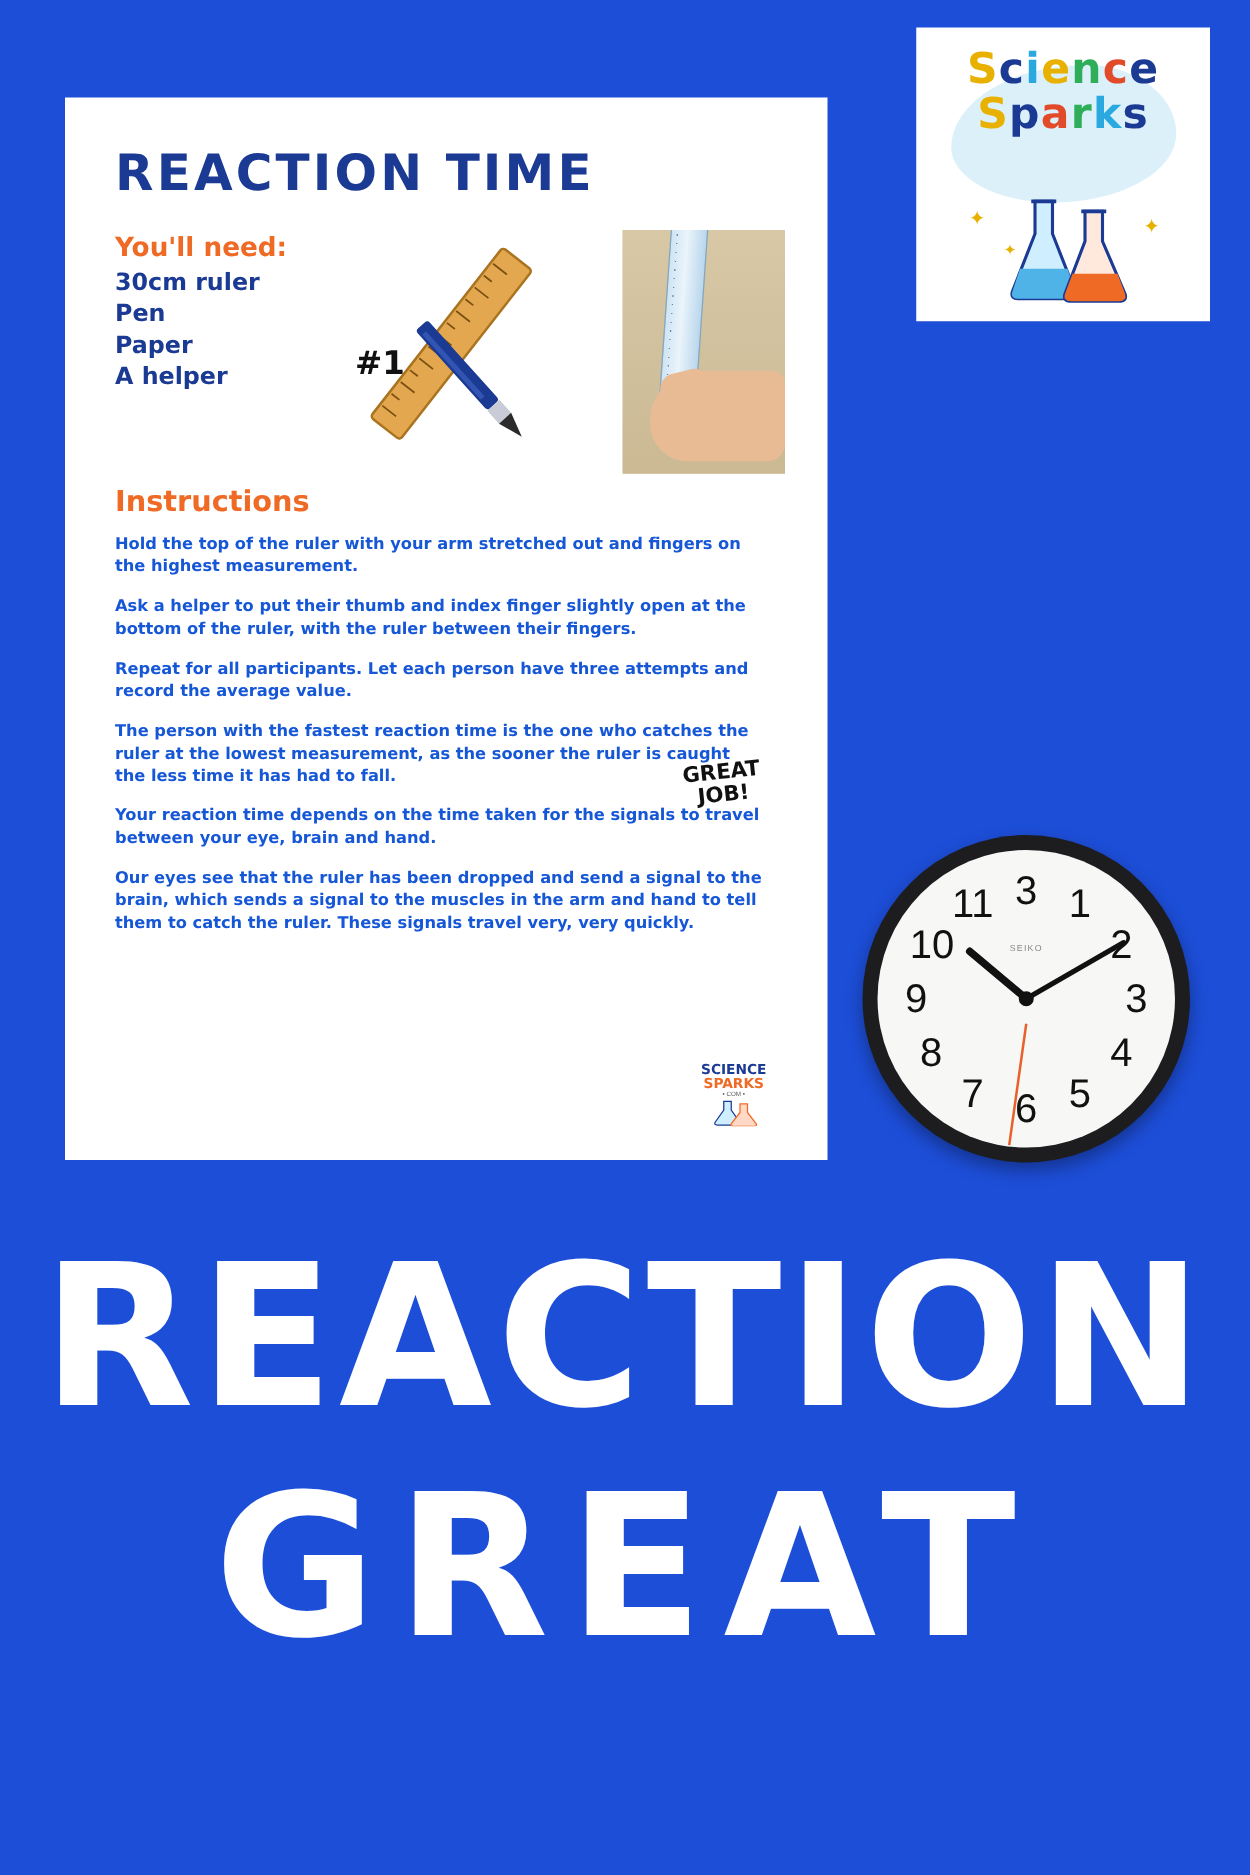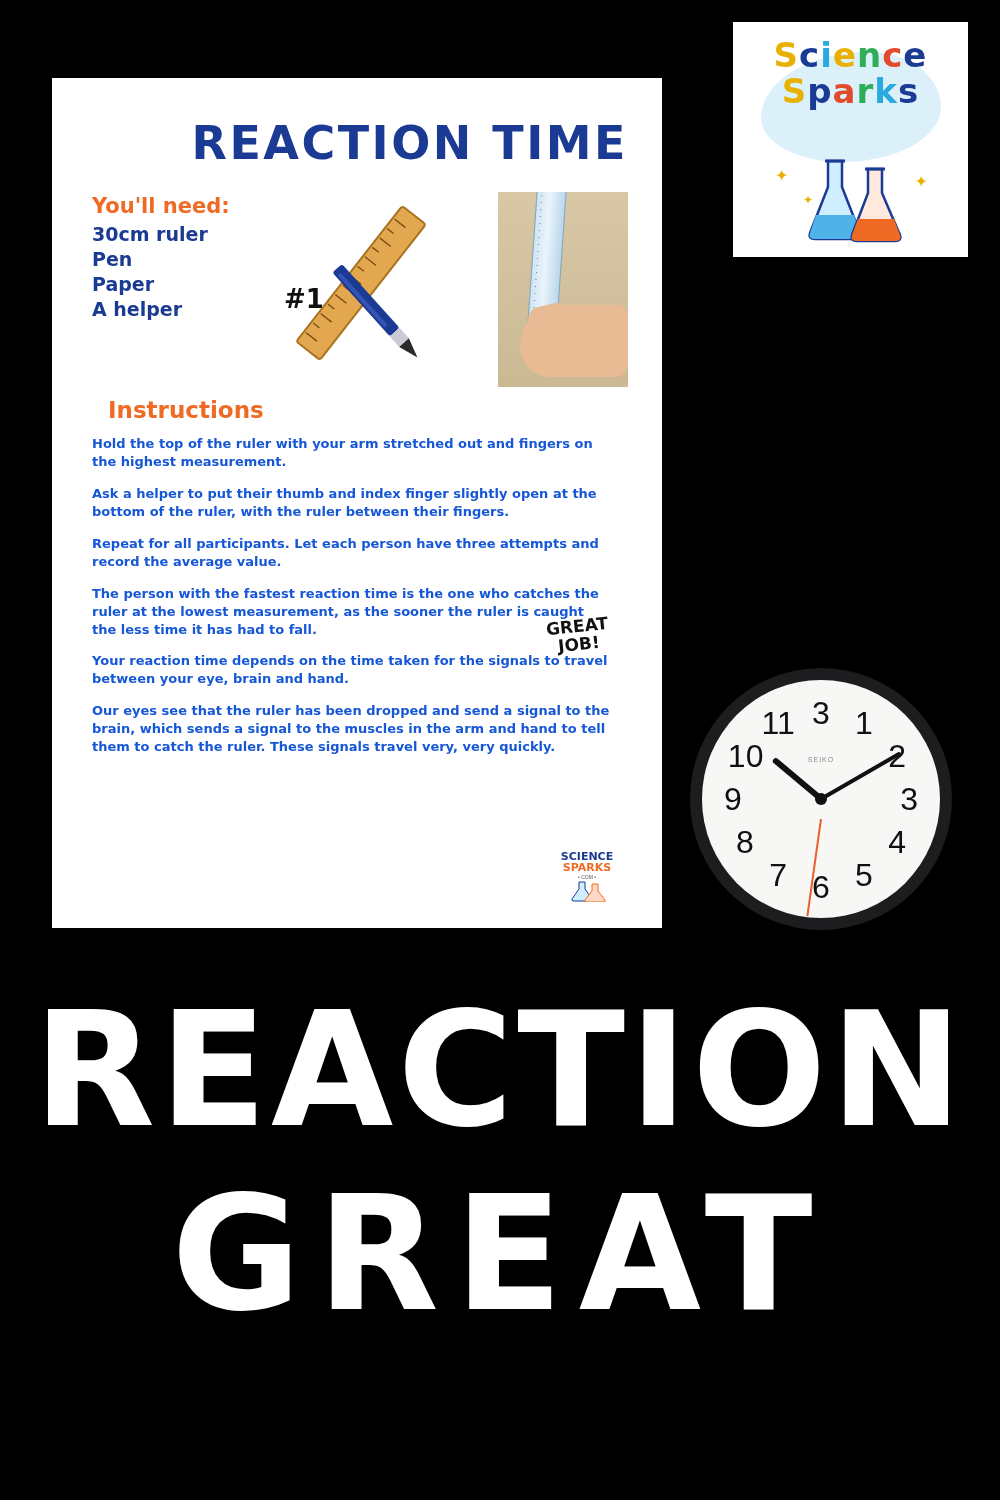--- a/index.html
+++ b/index.html
@@ -6,21 +6,21 @@
   html, body {
     margin: 0; padding: 0;
     width: 1000px; height: 1500px;
     background: #4a4bbf;
     font-family: "Liberation Sans", sans-serif;
     overflow: hidden;
   }
   .page {
     position: relative;
     width: 1000px; height: 1500px;
-    background: #000000;
+    background: #1d4ed8;
   }
 
   
   .logo-card {
     position: absolute;
     left: 733px; top: 22px;
     width: 235px; height: 235px;
     background: #ffffff;
     display: flex;
     flex-direction: column;
@@ -64,24 +64,24 @@
     position: absolute;
     left: 52px; top: 78px;
     width: 610px; height: 850px;
     background: #ffffff;
     padding: 26px 34px 20px 40px;
   }
   .sheet h1 {
     margin: 12px 0 22px 0;
     font-family: "DejaVu Sans", sans-serif;
     font-weight: bold;
-    font-size: 46px;
+    font-size: 40px;
     letter-spacing: 2.5px;
     color: #1b3a93;
-    text-align: right;
+    text-align: left;
   }
   .need-head {
     color: #ef6a24;
     font-family: "DejaVu Sans", sans-serif;
     font-weight: bold;
     font-size: 21px;
     margin: 0 0 4px 0;
   }
   .need-list {
     color: #1b3a93;
@@ -134,21 +134,21 @@
     background: #e9bb94;
     border-radius: 16px;
     transform: rotate(-14deg);
   }
 
   .sec-head {
     color: #ef6a24;
     font-family: "DejaVu Sans", sans-serif;
     font-weight: bold;
     font-size: 23px;
-    margin: 10px 0 12px 16px;
+    margin: 10px 0 12px 0;
   }
   .body-p {
     color: #1557d6;
     font-family: "DejaVu Sans", sans-serif;
     font-weight: bold;
     font-size: 13px;
     line-height: 1.38;
     margin: 0 0 14px 0;
     max-width: 520px;
   }

